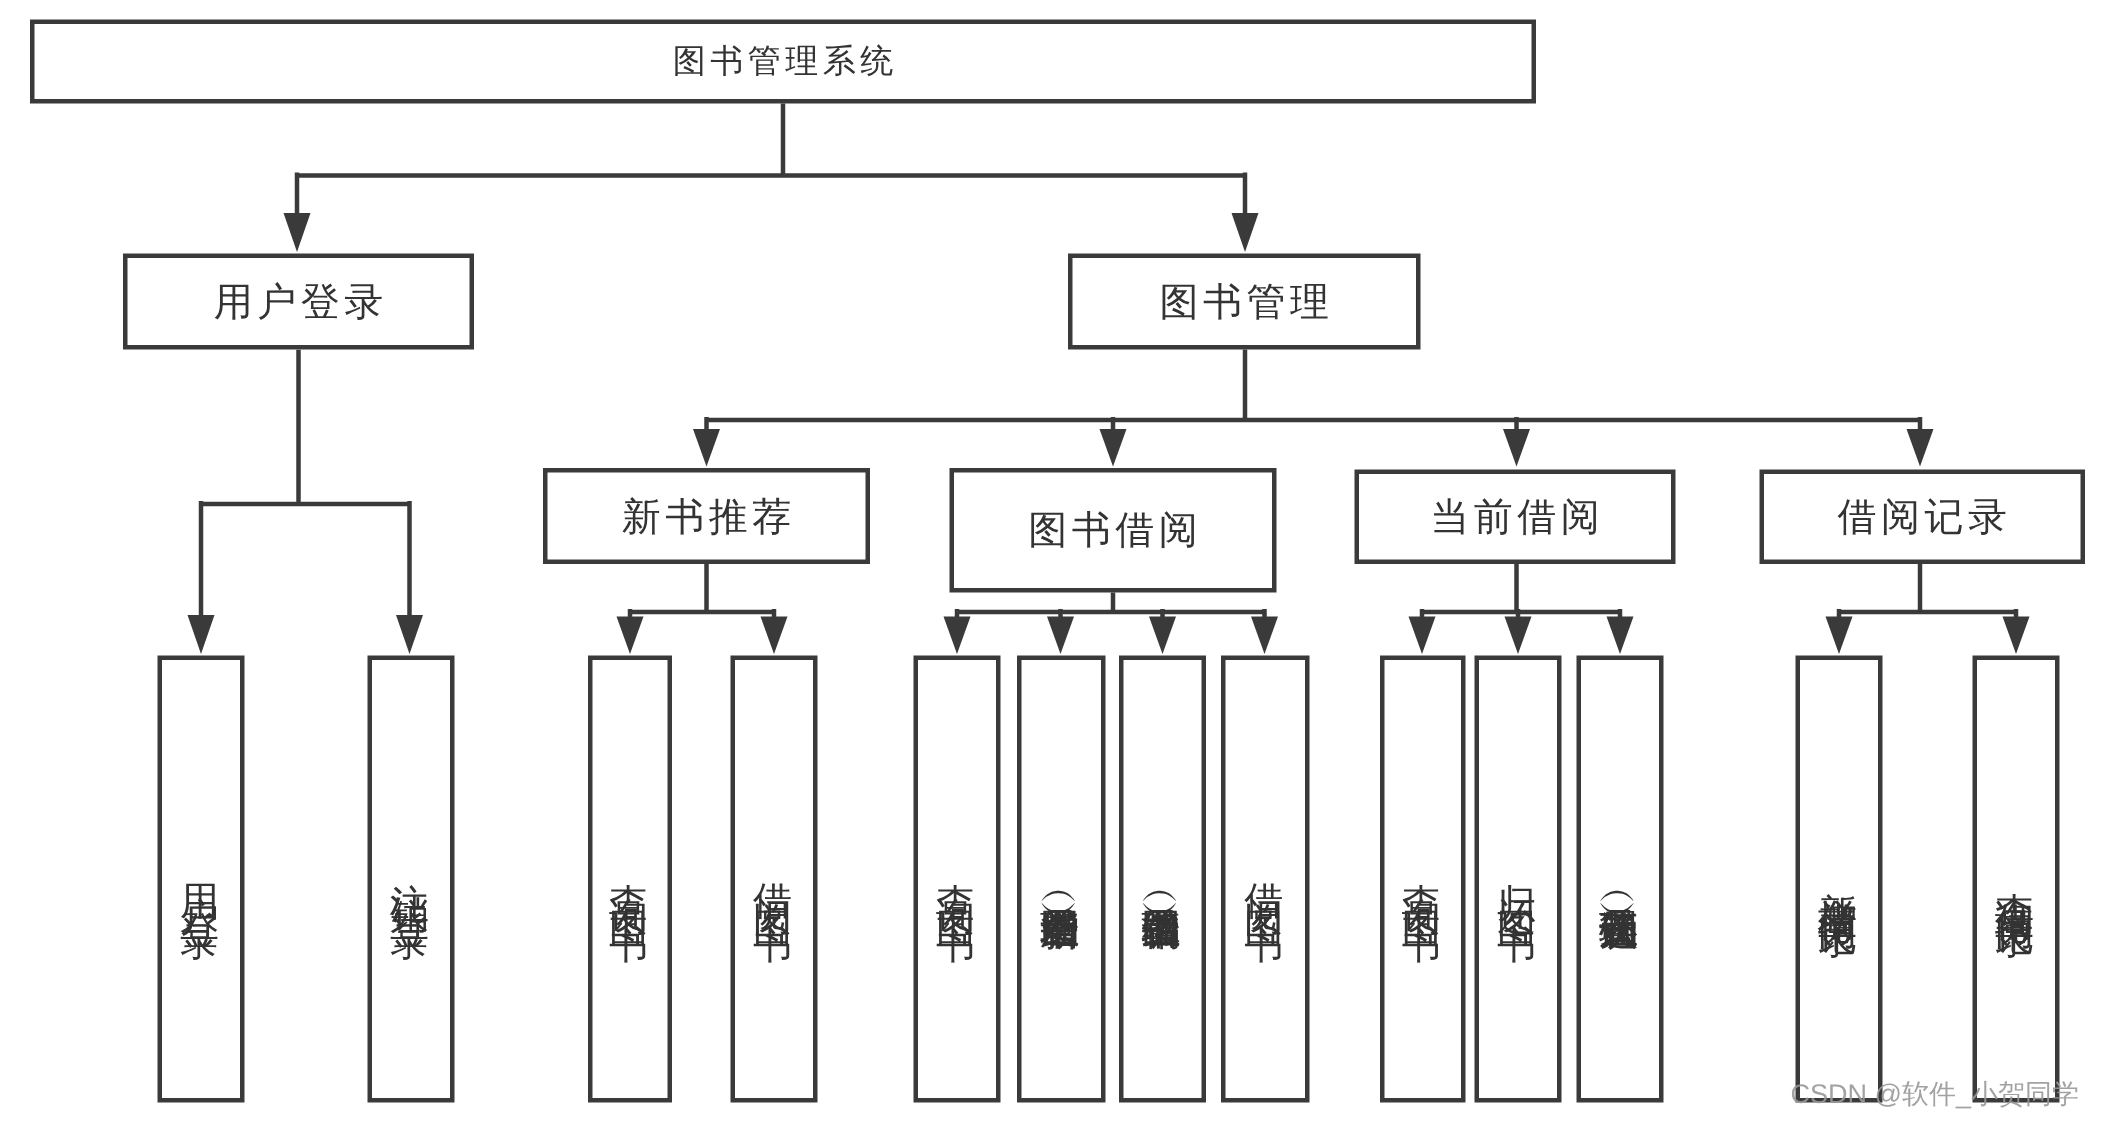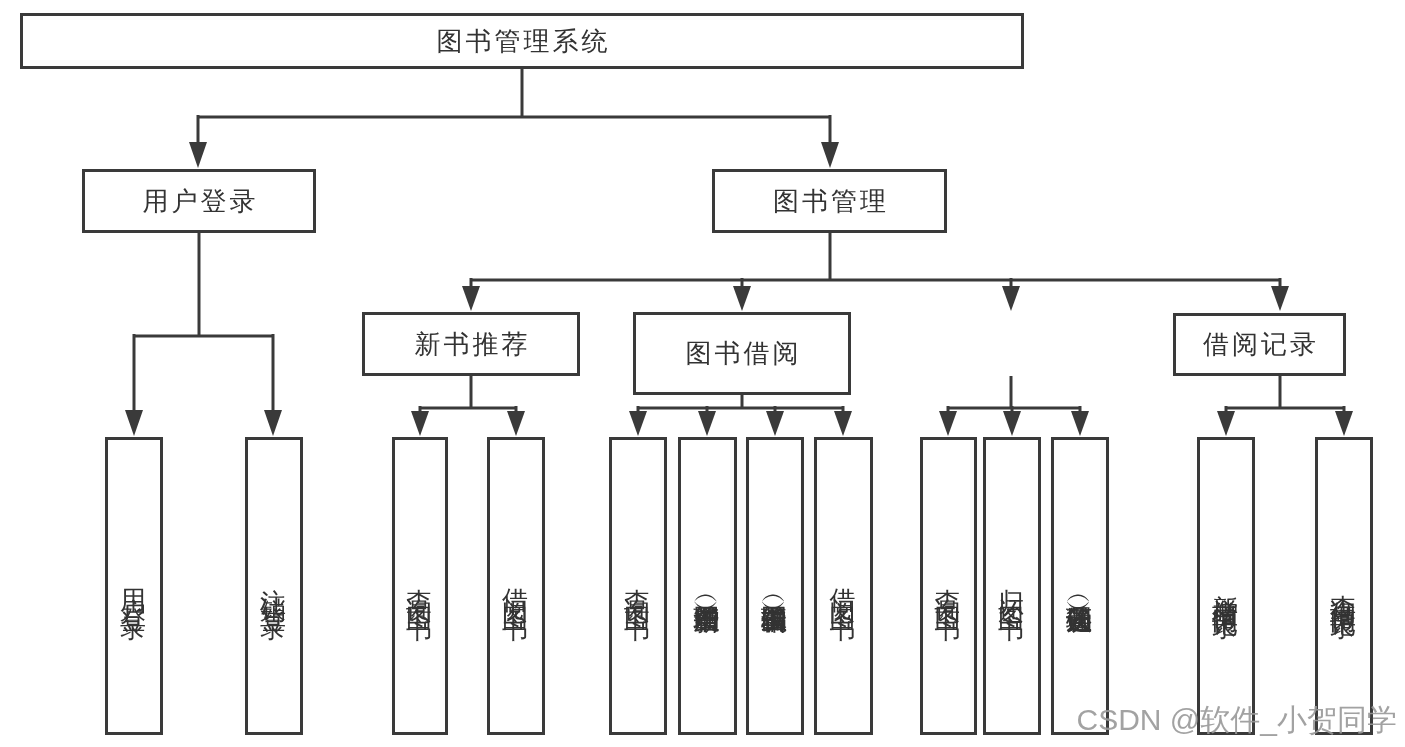--- a/index.html
+++ b/index.html
@@ -26,34 +26,34 @@
     position:absolute;
     border:3px solid var(--line);
     background:var(--bg);
     display:flex;align-items:center;justify-content:center;
     color:var(--text);
   }
   .h-label{
     font-size:26px;letter-spacing:3px;text-indent:3px;
     white-space:nowrap;color:var(--text);
   }
-  .root-box .h-label{font-size:26px;}
+  .root-box .h-label{font-size:22px;}
   .leaf .v-label{
     writing-mode:vertical-rl;
     text-orientation:mixed;
     font-size:26px;color:var(--text);
     white-space:nowrap;
   }
   .leaf .ls4{letter-spacing:9px;}
   .leaf .ls6{letter-spacing:4px;}
   .leaf .ls10{letter-spacing:0px;}
   .watermark{
     position:absolute;
-    right:8px;bottom:6px;
-    font-size:30px;
+    right:19px;bottom:6px;
+    font-size:18px;
     color:var(--watermark);
     opacity:.9;
     white-space:nowrap;
     z-index:5;
   }
 </style>
 </head>
 <body>
 
 <div class="canvas">
@@ -133,21 +133,24 @@
   <div class="node" style="left:712px;top:169px;width:235px;height:64px;align-items:center;">
     <span class="h-label">图书管理</span>
   </div>
 
   <div class="node" style="left:362px;top:312px;width:218px;height:64px;">
     <span class="h-label">新书推荐</span>
   </div>
   <div class="node" style="left:633px;top:312px;width:218px;height:83px;">
     <span class="h-label">图书借阅</span>
   </div>
-  <div class="node" style="left:1173px;top:313px;width:173px;height:63px;">
+  <div class="node" style="left:903px;top:313px;width:214px;height:63px;">
+    <span class="h-label">当前借阅</span>
+  </div>
+  <div class="node" style="left:1173px;top:313px;width:217px;height:63px;">
     <span class="h-label">借阅记录</span>
   </div>
 
   <div class="node leaf" style="left:105px;top:437px;width:58px;height:298px;">
     <span class="v-label ls4">用户登录</span>
   </div>
   <div class="node leaf" style="left:245px;top:437px;width:58px;height:298px;">
     <span class="v-label ls4">注销登录</span>
   </div>
 

